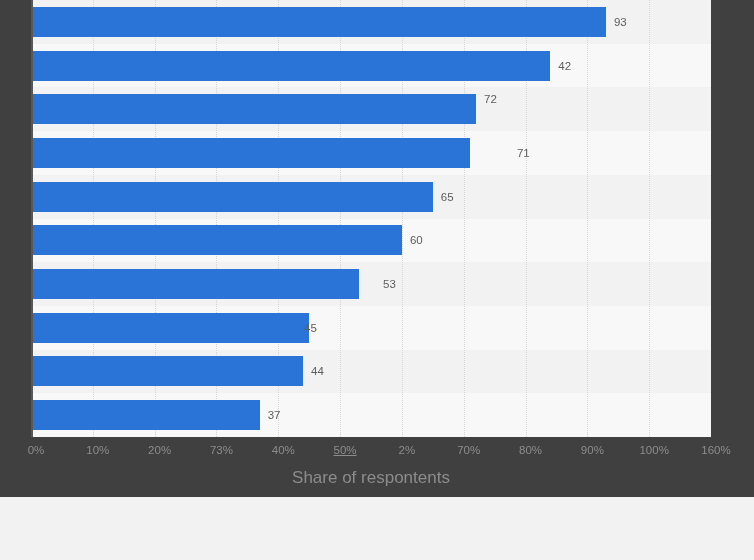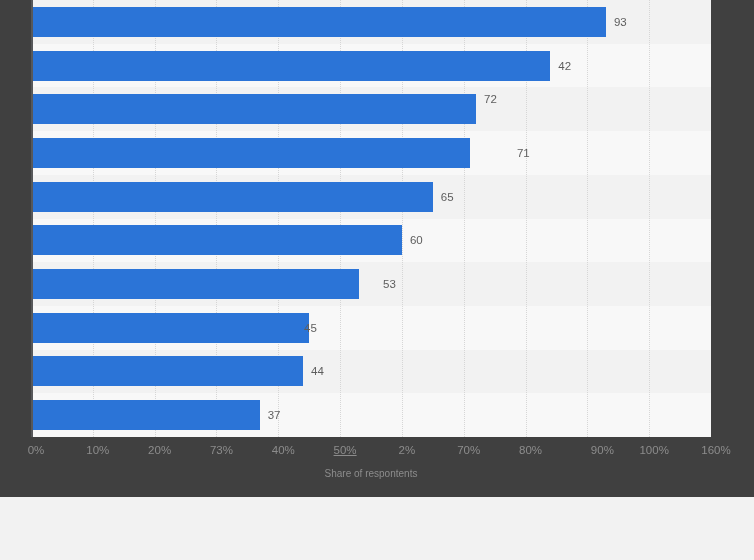--- a/index.html
+++ b/index.html
@@ -95,21 +95,21 @@
     transform: translateX(-50%);
     white-space: nowrap;
   }
 
   #x-axis-title {
     position: absolute;
     left: 31px;
     top: 468px;
     width: 680px;
     text-align: center;
-    font-size: 10px;
+    font-size: 17px;
     color: #8c8c8c;
   }
 
   #footer-area {
     position: absolute;
     left: 0;
     top: 497px;
     width: 754px;
     height: 63px;
     background: #f2f2f2;
@@ -174,21 +174,21 @@
   <div id="x-axis-ticks">
       <span class="x-tick" style="left: 5px;">0%</span>
       <span class="x-tick" style="left: 66.8182px;">10%</span>
       <span class="x-tick" style="left: 128.636px;">20%</span>
       <span class="x-tick" style="left: 190.455px;">73%</span>
       <span class="x-tick" style="left: 252.273px;">40%</span>
       <span class="x-tick" style="left: 314.091px; text-decoration: underline;">50%</span>
       <span class="x-tick" style="left: 375.909px;">2%</span>
       <span class="x-tick" style="left: 437.727px;">70%</span>
       <span class="x-tick" style="left: 499.545px;">80%</span>
-      <span class="x-tick" style="left: 561.364px; margin-left: 10px;">90%</span>
+      <span class="x-tick" style="left: 561.364px;">90%</span>
       <span class="x-tick" style="left: 623.182px;">100%</span>
       <span class="x-tick" style="left: 685px;">160%</span>
     </div>
 
   <div id="x-axis-title">Share of respontents</div>
 
   <div id="footer-area"></div>
 
 </div>
 

